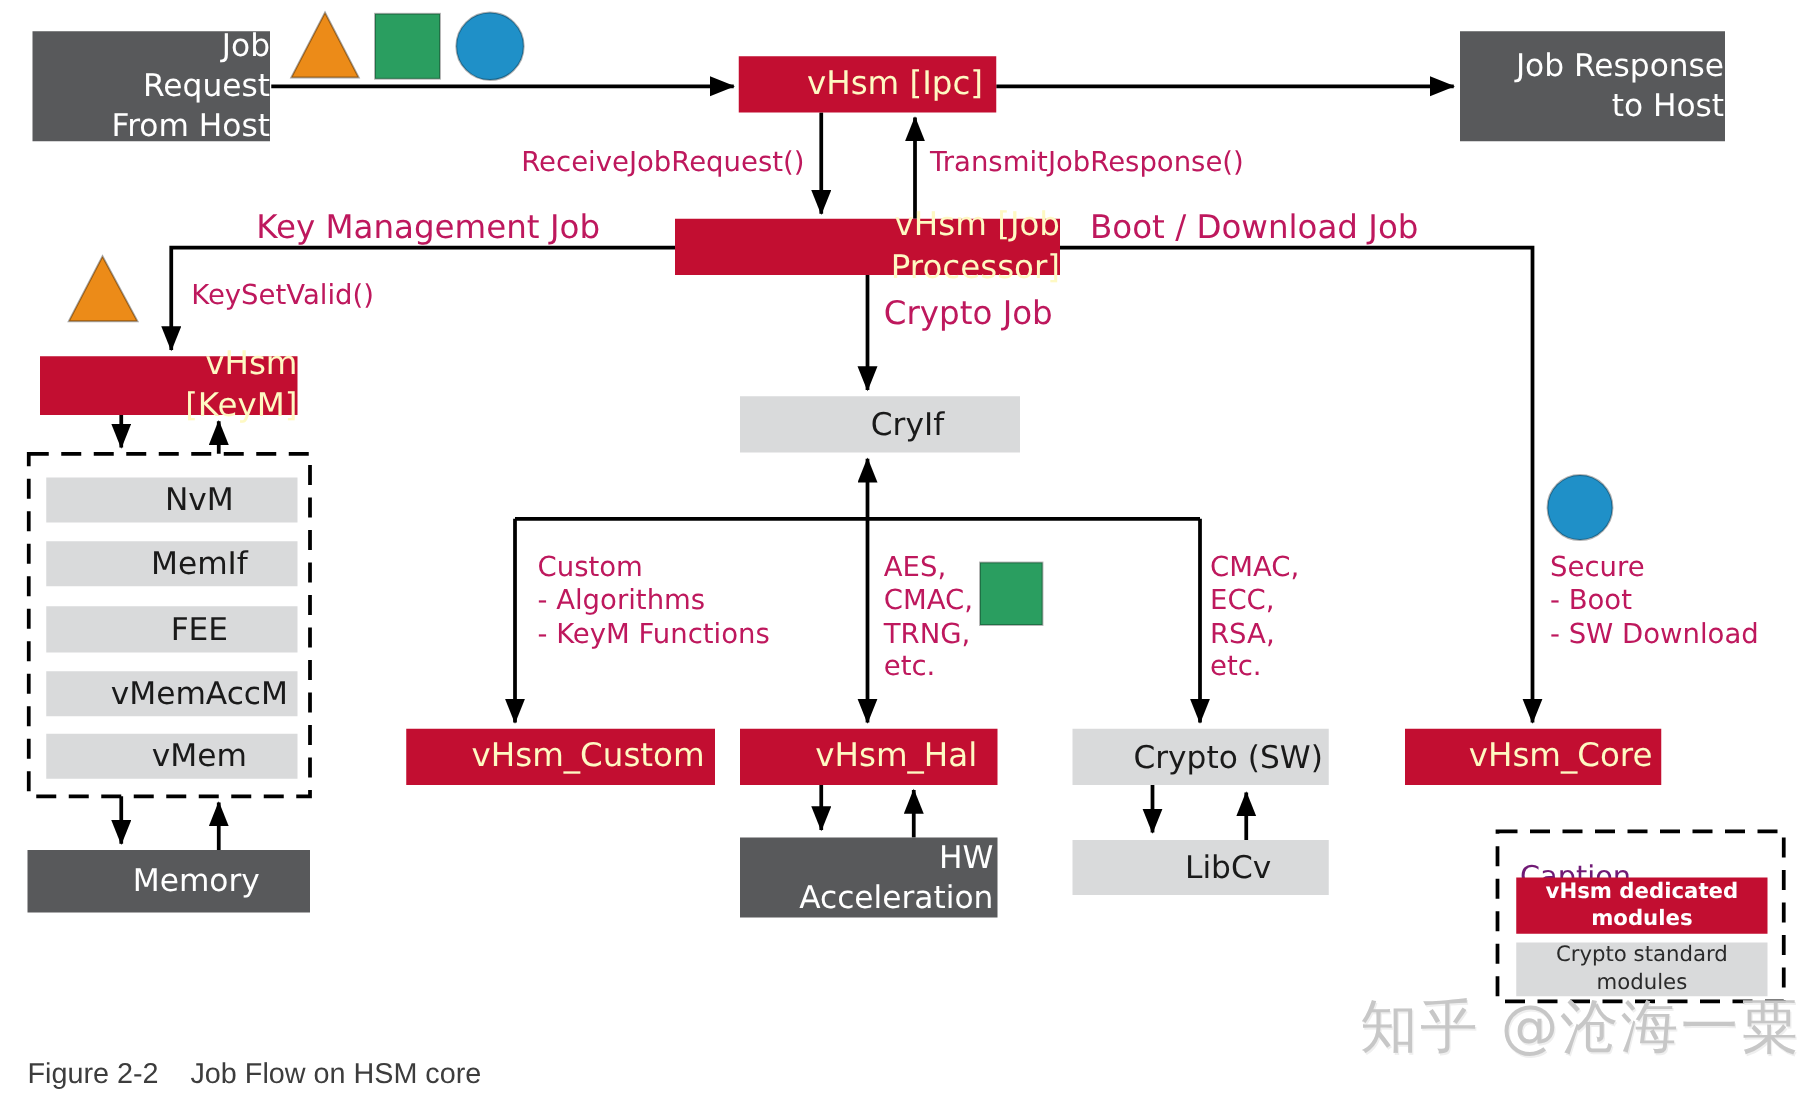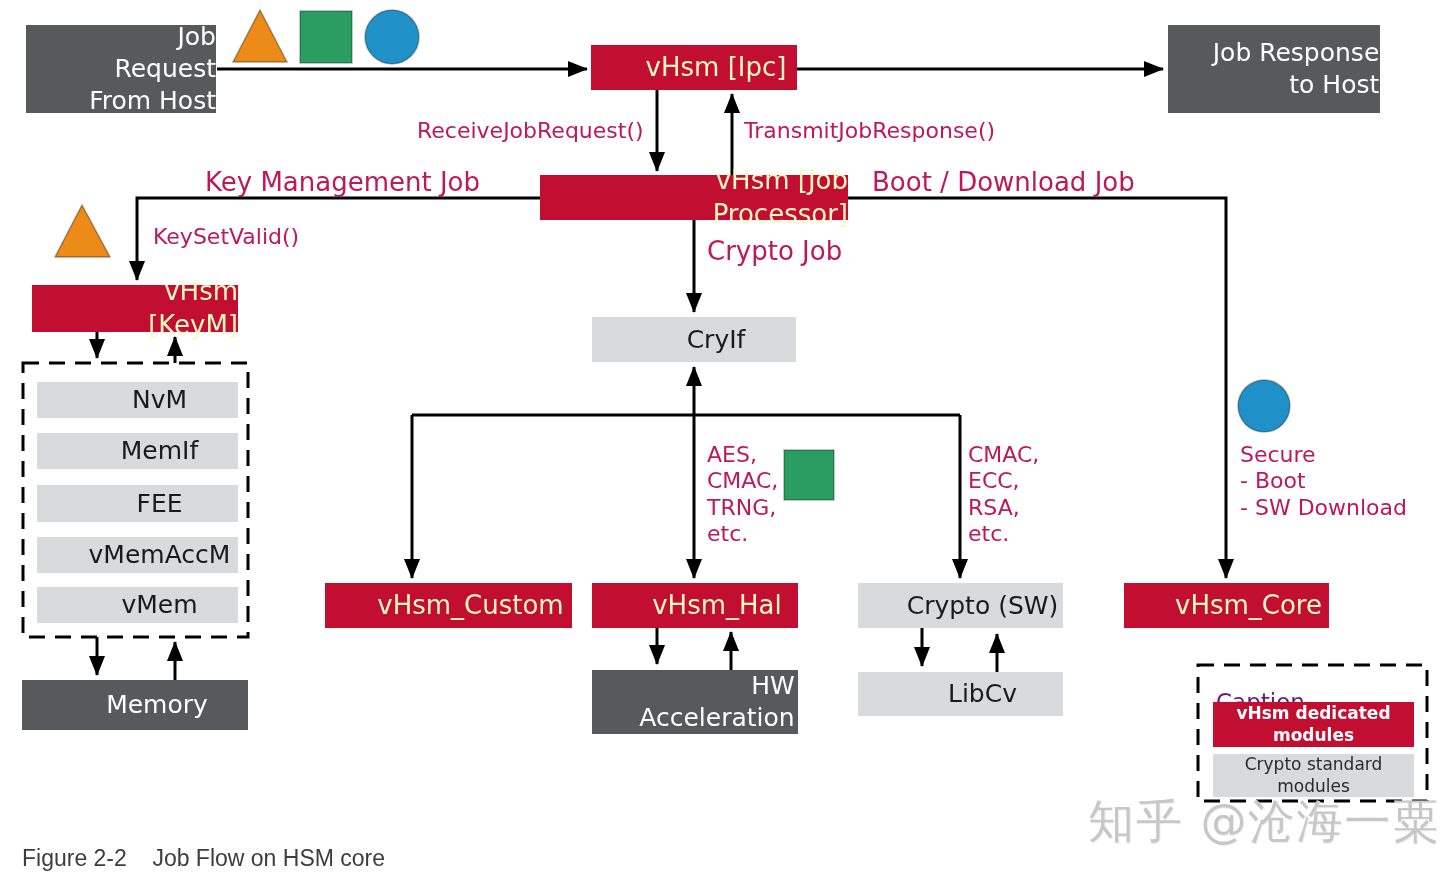--- a/index.html
+++ b/index.html
@@ -85,36 +85,39 @@
 to Host</div>
   <div class="box red" style="left:591px;top:45px;width:206px;height:45px">vHsm [Ipc]</div>
   <div class="box red" style="left:540px;top:175px;width:308px;height:45px">vHsm [Job Processor]</div>
   <div class="box red" style="left:32px;top:285px;width:206px;height:47px">vHsm [KeyM]</div>
   <div class="box light" style="left:37px;top:382px;width:201px;height:36px">NvM</div>
   <div class="box light" style="left:37px;top:433px;width:201px;height:36px">MemIf</div>
   <div class="box light" style="left:37px;top:485px;width:201px;height:37px">FEE</div>
   <div class="box light" style="left:37px;top:537px;width:201px;height:36px">vMemAccM</div>
   <div class="box light" style="left:37px;top:587px;width:201px;height:36px">vMem</div>
   <div class="box dark" style="left:22px;top:680px;width:226px;height:50px">Memory</div>
-  <div class="box light" style="left:592px;top:317px;width:204px;height:45px">CryIf</div>
+  <div class="box light" style="left:592px;top:317px;width:224px;height:45px">CryIf</div>
   <div class="box red" style="left:325px;top:583px;width:247px;height:45px">vHsm_Custom</div>
   <div class="box red" style="left:592px;top:583px;width:206px;height:45px">vHsm_Hal</div>
   <div class="box dark" style="left:592px;top:670px;width:206px;height:64px">HW
 Acceleration</div>
   <div class="box light" style="left:858px;top:583px;width:205px;height:45px">Crypto (SW)</div>
   <div class="box light" style="left:858px;top:672px;width:205px;height:44px">LibCv</div>
   <div class="box red" style="left:1124px;top:583px;width:205px;height:45px">vHsm_Core</div>
 
   <div class="lbl" style="left:417px;top:118px">ReceiveJobRequest()</div>
   <div class="lbl" style="left:744px;top:118px">TransmitJobResponse()</div>
   <div class="lbl bold" style="left:205px;top:167px">Key Management Job</div>
   <div class="lbl bold" style="left:872px;top:167px">Boot / Download Job</div>
   <div class="lbl bold" style="left:707px;top:236px">Crypto Job</div>
   <div class="lbl" style="left:153px;top:224px">KeySetValid()</div>
 
+  <div class="lbl" style="left:430px;top:442px">Custom
+- Algorithms
+- KeyM Functions</div>
   <div class="lbl" style="left:707px;top:442px">AES,
 CMAC,
 TRNG,
 etc.</div>
   <div class="lbl" style="left:968px;top:442px">CMAC,
 ECC,
 RSA,
 etc.</div>
   <div class="lbl" style="left:1240px;top:442px">Secure
 - Boot

